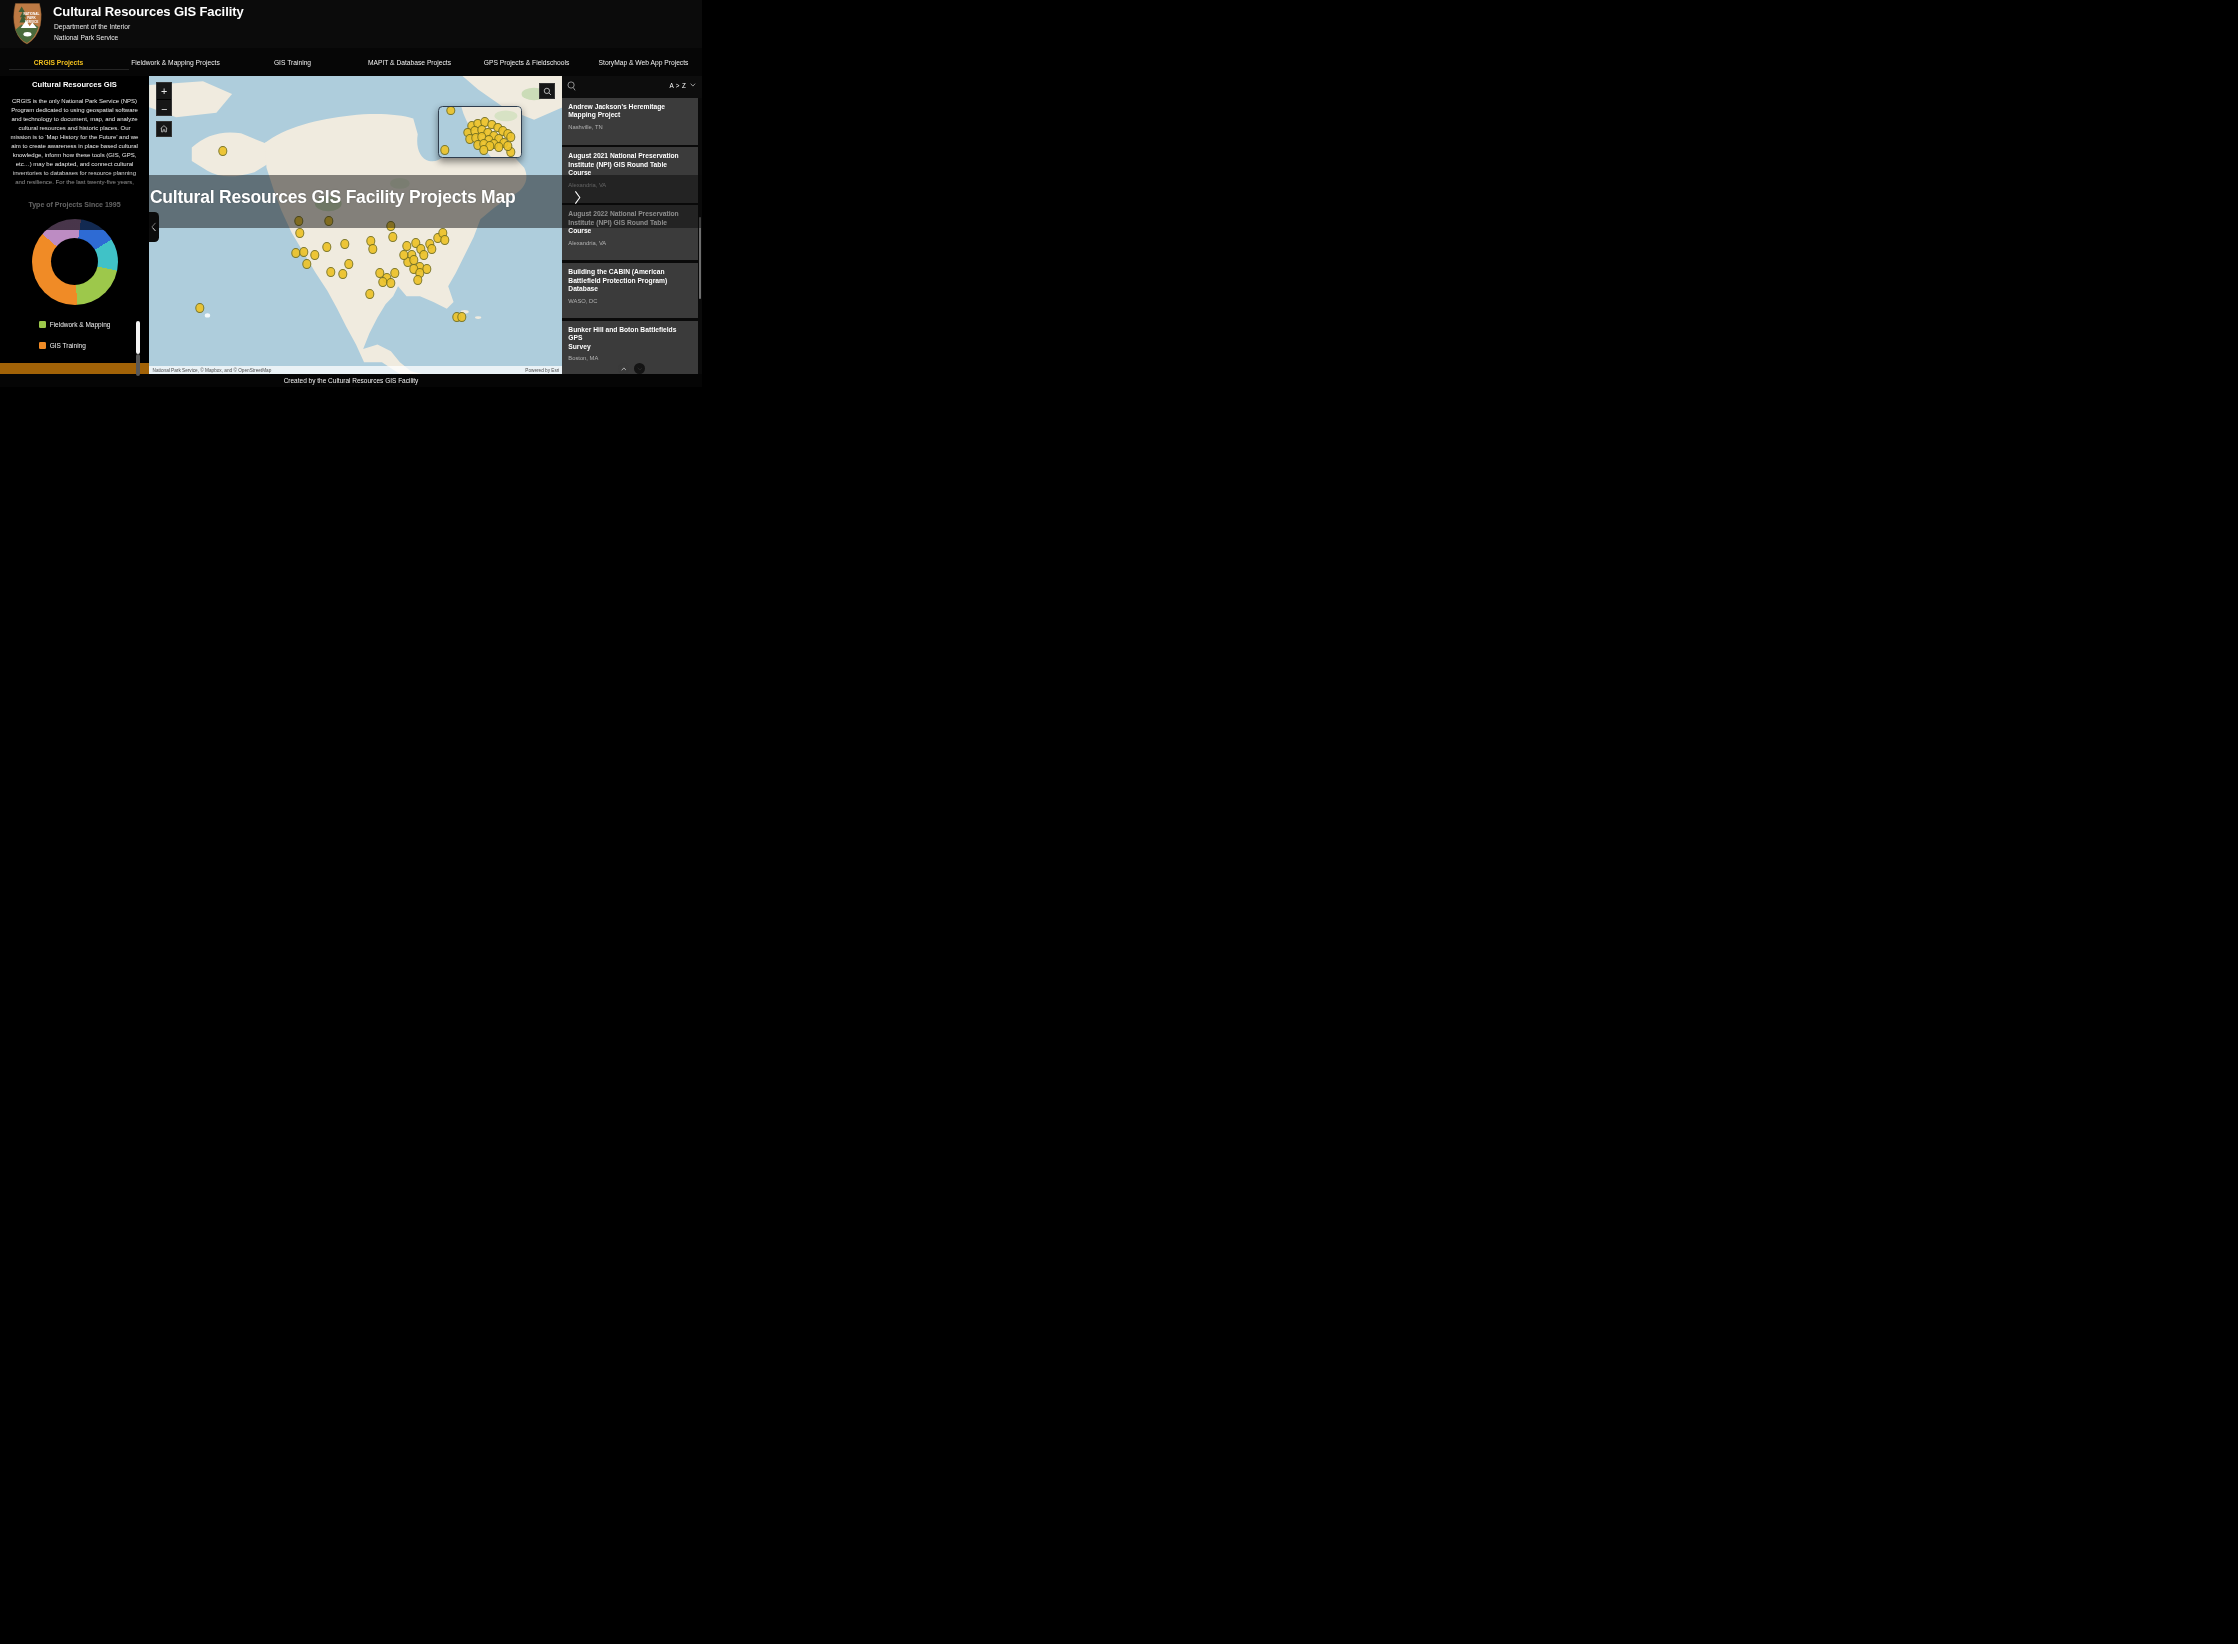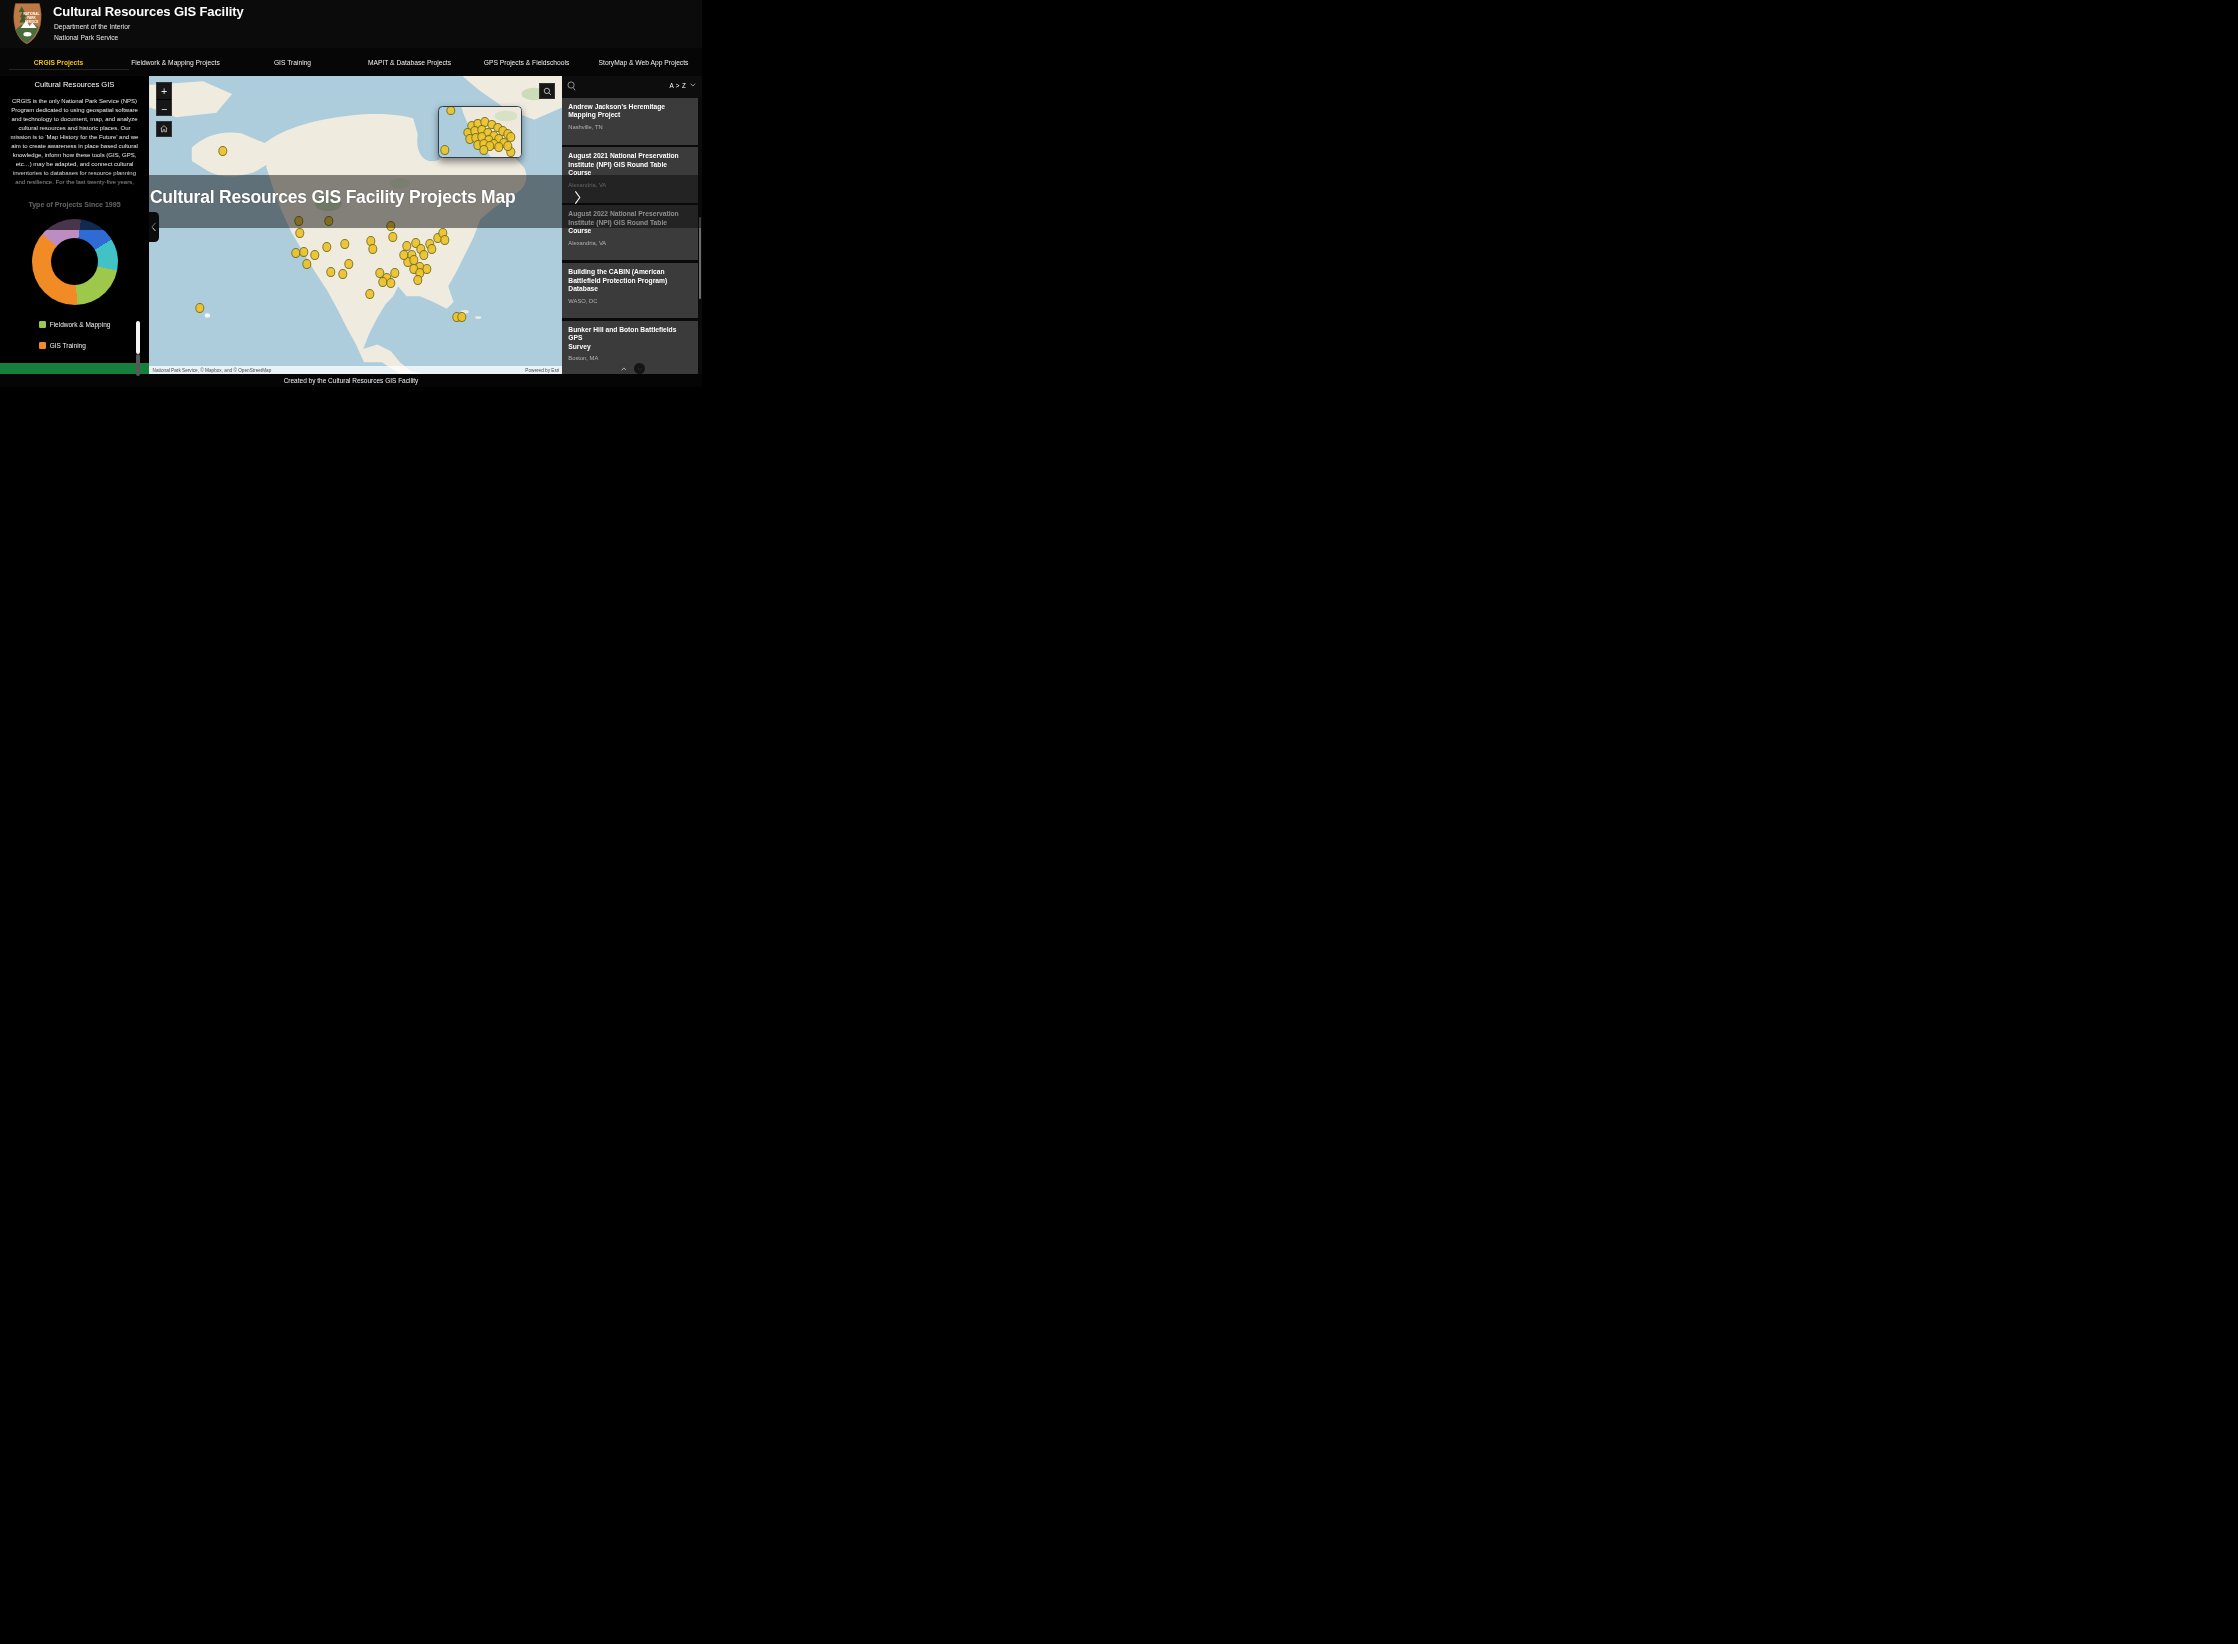--- a/index.html
+++ b/index.html
@@ -1,35 +1,35 @@
 <!DOCTYPE html>
 <html style="font-size:7.2px"><head>
 <meta charset="utf-8">
 <style>
   * { margin:0; padding:0; box-sizing:border-box; }
   html,body { background:#000; }
-  .page { position:relative; width:702px; height:387px; background:#15803d; overflow:hidden;
+  .page { position:relative; width:702px; height:387px; background:#a16207; overflow:hidden;
            font-family:"Liberation Sans", sans-serif; color:#fff; }
 
   
   .header { position:absolute; left:0; top:0; width:702px; height:48px; background:#0b0b0b; }
   .logo { position:absolute; left:11.2px; top:2.2px; width:32px; height:43px; }
   .app-title { position:absolute; left:53px; top:3.6px; font-size:13px; font-weight:bold; letter-spacing:-0.1px; }
   .subtitle1 { position:absolute; left:54px; top:23px; font-size:6.7px; color:#e9e9e9; }
   .subtitle2 { position:absolute; left:54px; top:34px; font-size:6.7px; color:#e9e9e9; }
 
   
   .nav { position:absolute; left:0; top:48px; width:702px; height:28px; background:#060606; display:flex; }
   .nav-tab { flex:1; display:flex; align-items:center; justify-content:center; font-size:6.7px; color:#f1f1f1; cursor:pointer; }
   .nav-tab.active { color:#f3c11e; font-weight:bold; }
   .nav-underline { position:absolute; left:9px; top:69px; width:120px; height:0.9px; background:#242424; }
 
   
   .sidebar { position:absolute; left:0; top:76px; width:149px; height:287px; background:#000; overflow:hidden; }
-  .sb-heading { position:absolute; left:0; top:4px; width:100%; text-align:center; font-size:7.6px; font-weight:normal; }
+  .sb-heading { position:absolute; left:0; top:4px; width:100%; text-align:center; font-size:7.6px; font-weight:bold; }
   .sb-par { position:absolute; left:0; top:20.6px; width:100%; }
   .sb-par-line { width:100%; text-align:center; font-size:6px; line-height:9px; color:#ededed; }
   .sb-chart-title { position:absolute; left:0; top:125px; width:100%; text-align:center; font-size:7px; font-weight:bold; color:#fff; }
   .donut { position:absolute; left:32px; top:143px; width:86px; height:86px; border-radius:50%; }
   .donut-hole { position:absolute; left:51px; top:162px; width:47px; height:47px; border-radius:50%; background:#000; }
   .legend { position:absolute; left:39px; top:242px; width:110px; height:47px; overflow:hidden; }
   .legend-row { display:flex; align-items:center; height:13.4px; margin-bottom:7.2px; }
   .legend-swatch { width:6.7px; height:6.7px; border-radius:1.3px; margin-right:4px; flex:0 0 auto; }
   .legend-label { font-size:6.5px; color:#f4f4f4; }
   .sidebar-fade { position:absolute; left:0; top:94px; width:100%; height:60px; pointer-events:none; z-index:5;

